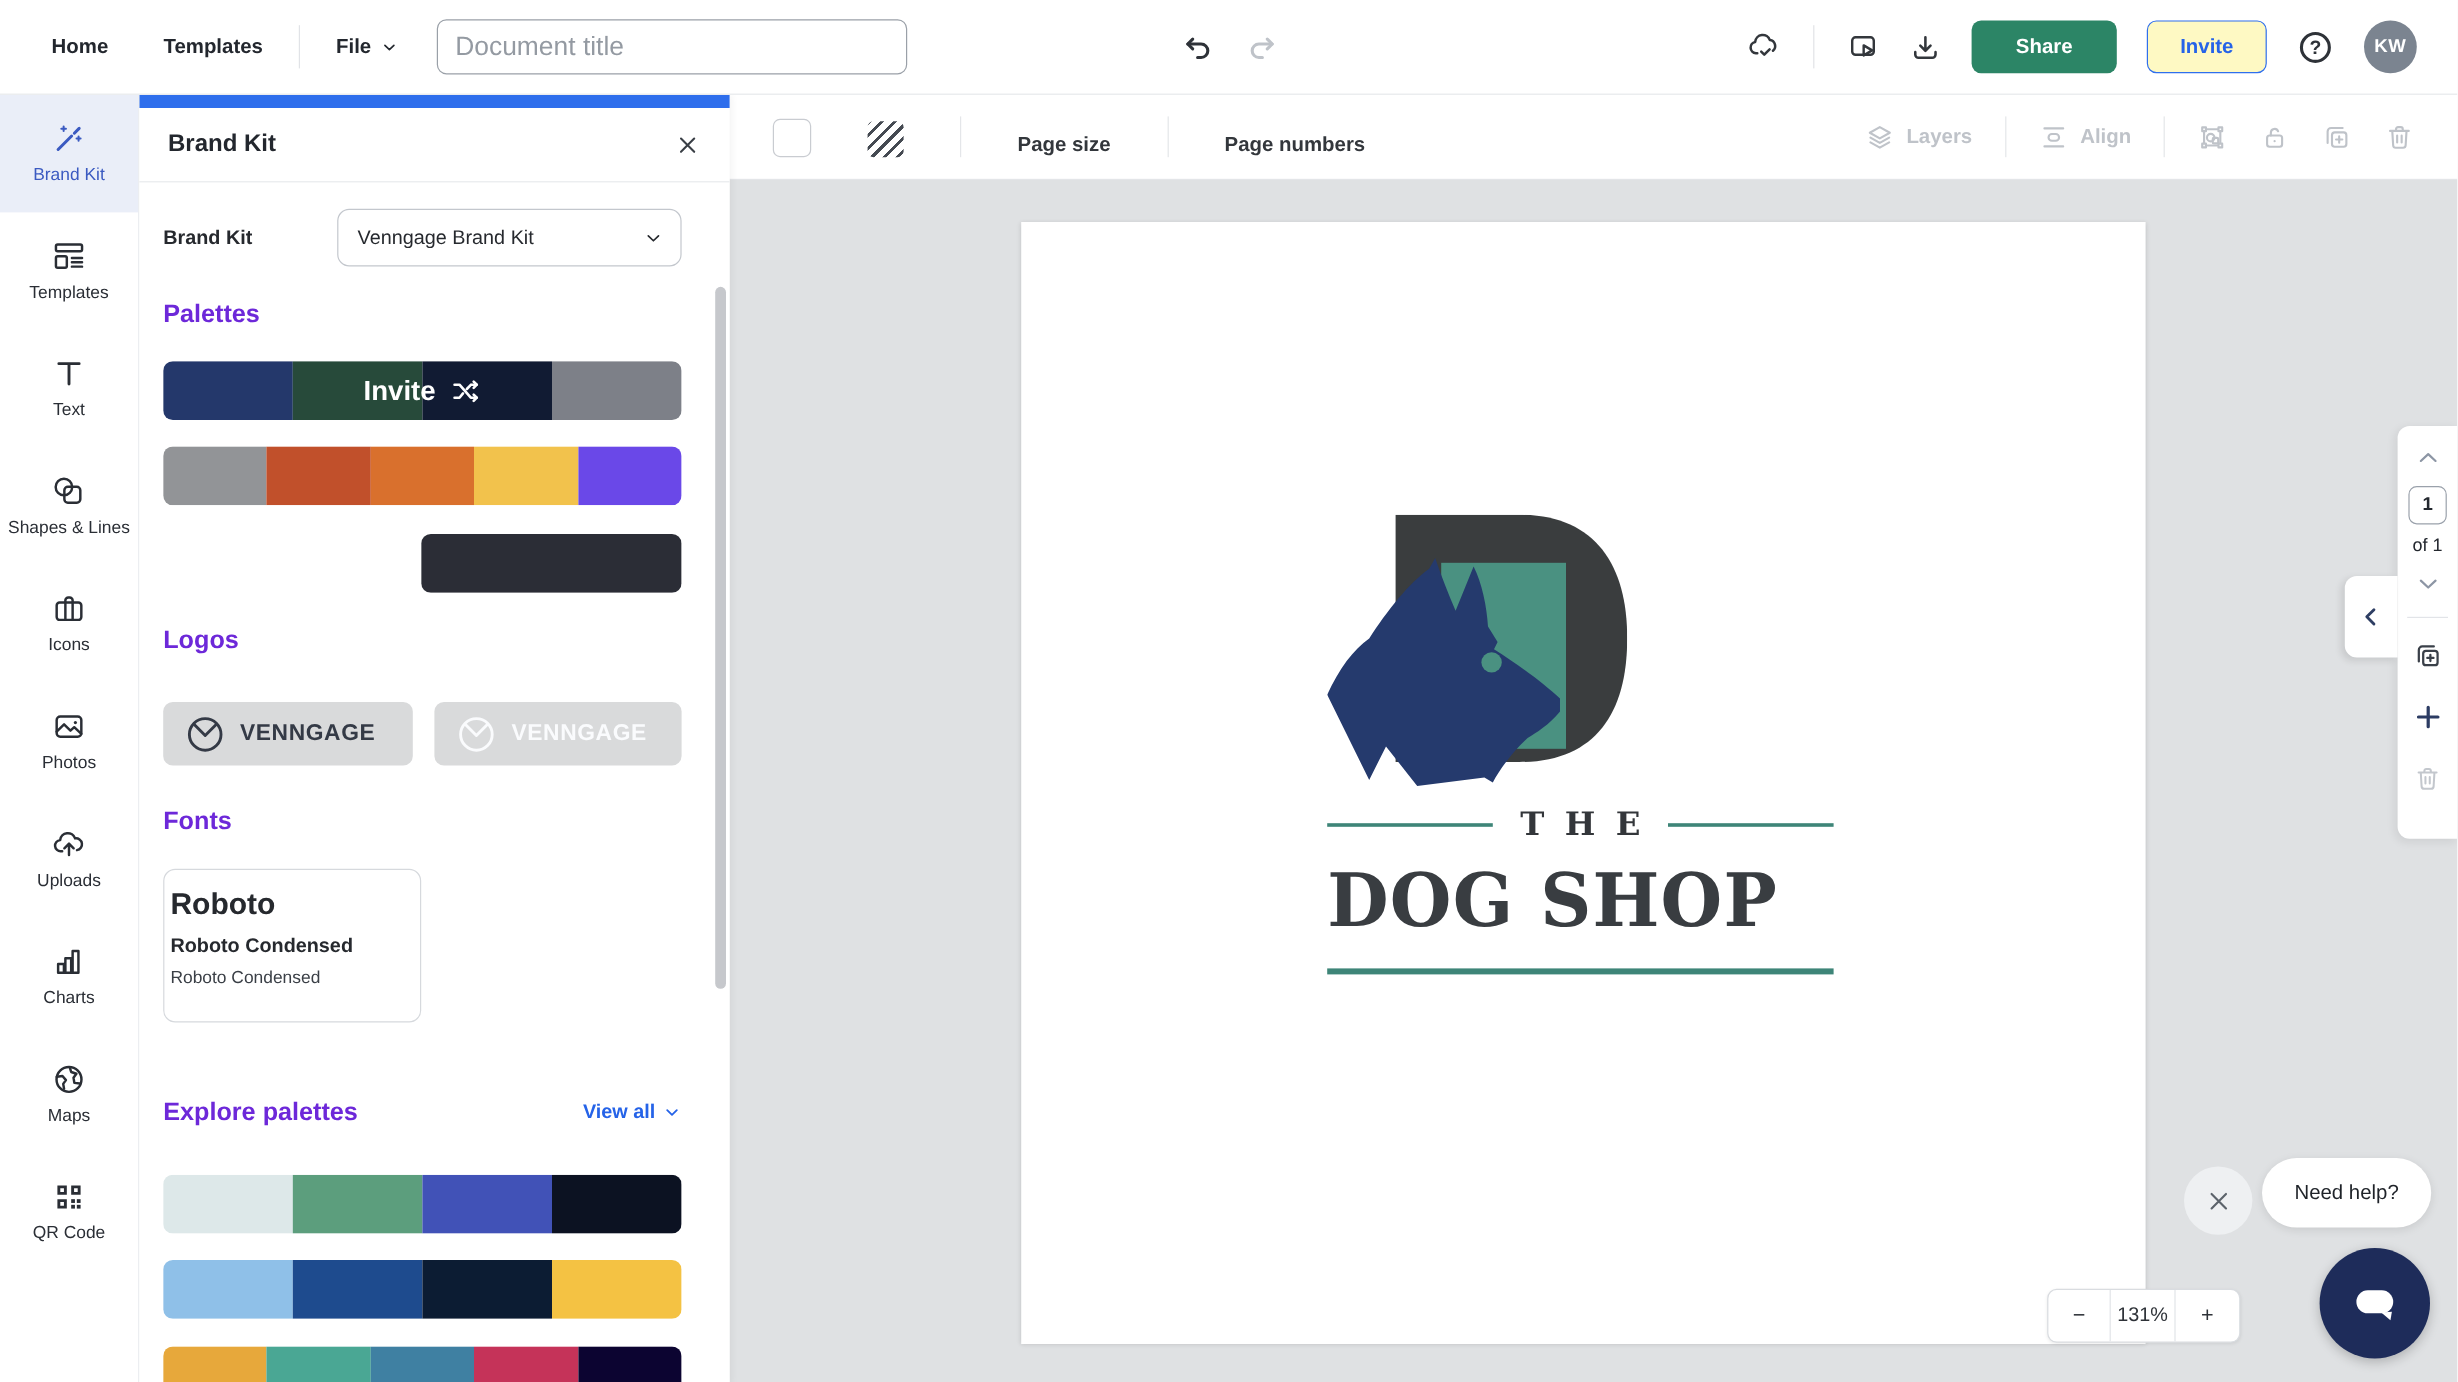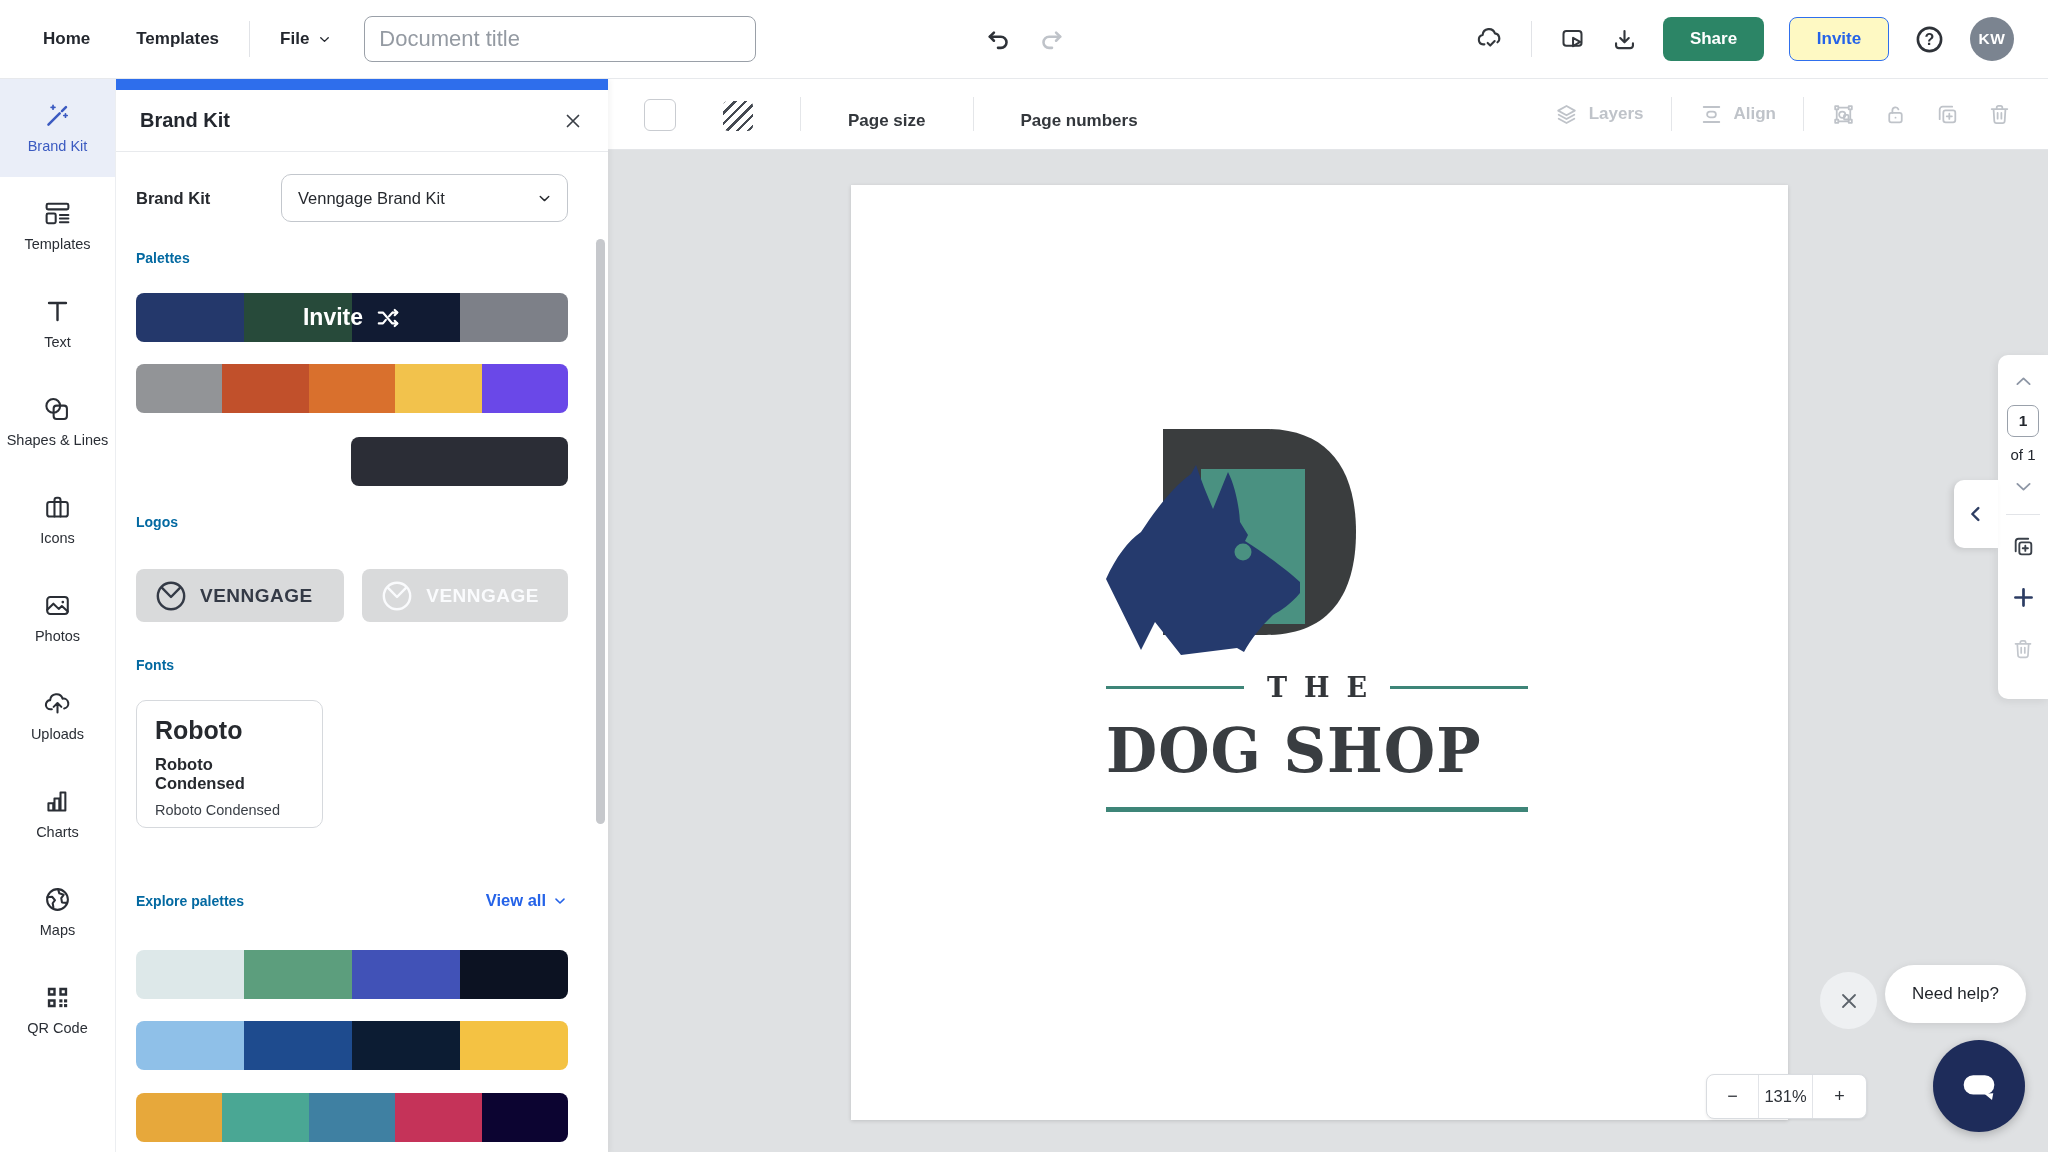--- a/index.html
+++ b/index.html
@@ -14,21 +14,21 @@
   .nav-link + .nav-link{margin-left:46px}
   .vdiv-nav{width:1px;height:36px;background:#e1e3e7;margin:0 30px}
   .file-btn{display:flex;align-items:center;gap:8px;font-size:17px;font-weight:600}
   .doc-input{margin-left:32px;width:362px;height:44px;border:1px solid #9aa0a8;border-radius:8px;
              padding:0 14px;font-size:22px;font-family:inherit;color:#23272e;outline:none}
   .doc-input::placeholder{color:#949aa2}
   .undo-redo{display:flex;align-items:center;gap:26px;margin-left:228px}
   .icon-btn{display:flex;align-items:center;justify-content:center;cursor:pointer;background:none;border:none;padding:0}
   .nav-right{margin-left:auto;display:flex;align-items:center;gap:25px}
   .c-dark{color:#2e3238}.c-gray{color:#bfc3c9}.c-icon{color:#33373c}
-  .btn-share{width:101px;height:44px;border:none;border-radius:8px;background:#2c8566;color:#fff;
+  .btn-share{width:121px;height:44px;border:none;border-radius:8px;background:#2c8566;color:#fff;
              font-size:17px;font-weight:600;font-family:inherit;cursor:pointer}
   .btn-invite{width:100px;height:44px;border:1.5px solid #2f6fed;border-radius:8px;background:#fef9c3;
               color:#2563e8;font-size:17px;font-weight:600;font-family:inherit;cursor:pointer}
   .avatar{width:44px;height:44px;border-radius:50%;background:#7b8490;color:#fff;display:flex;
           align-items:center;justify-content:center;font-size:15.5px;font-weight:600;letter-spacing:.5px}
 
   
   .body{display:flex;height:1074px}
 
   
@@ -46,35 +46,35 @@
   .panel-head{height:61px;display:flex;align-items:center;justify-content:space-between;
               padding:0 24px;border-bottom:1px solid #e8eaed}
   .panel-title{font-size:20px;font-weight:700;color:#23272e}
   .panel-close{color:#3a3f46}
   .panel-body{flex:1;padding:22px 40px 0 20px;overflow:hidden;position:relative}
   .kit-row{display:flex;align-items:center;justify-content:space-between}
   .kit-label{font-size:16.5px;font-weight:600;color:#26292e}
   .kit-select{width:255px;height:46px;border:1px solid #c3c7cd;border-radius:10px;background:#fff;
               display:flex;align-items:center;justify-content:space-between;padding:0 14px 0 16px;
               font-size:16.5px;color:#26292e;cursor:pointer}
-  .sec-head{font-size:14px;font-weight:700;color:#0369a1}
+  .sec-head{font-size:21px;font-weight:700;color:#6d28d9}
   .pal-wrap{position:relative;width:432px}
   .pal-row{display:flex;height:49px;border-radius:8px;overflow:hidden;width:432px;cursor:pointer}
   .pal-row.partial{width:217px;margin-left:215px}
   .pal-seg{flex:1}
   .shuffle-overlay{position:absolute;inset:0;display:flex;align-items:center;justify-content:center;
                    gap:12px;color:#fff;font-size:23px;font-weight:600;cursor:pointer}
   .logo-row{display:flex;gap:18px}
   .logo-chip{height:53px;border-radius:8px;background:#d9dadb;display:flex;align-items:center;
              gap:12px;padding:0 18px;cursor:pointer}
   .logo-chip .mark{width:34px;height:34px}
   .logo-chip .wordmark{font-size:19px;font-weight:600;letter-spacing:.5px}
   .chip-dark{color:#343a46}
   .chip-light{color:#fafbfd}
-  .font-card{width:187px;height:128px;border:1px solid #d6d9dd;border-radius:10px;padding:15px 18px;
+  .font-card{width:215px;height:128px;border:1px solid #d6d9dd;border-radius:10px;padding:15px 5px;
              box-sizing:border-box;cursor:pointer}
   .font-primary{font-size:25px;font-weight:700;color:#26292e}
   .font-secondary{font-size:16.5px;font-weight:700;color:#26292e;margin-top:10px}
   .font-body{font-size:14.5px;color:#3a3f46;margin-top:9px}
   .explore-row{display:flex;align-items:center;justify-content:space-between}
   .view-all{display:flex;align-items:center;gap:6px;color:#2563e8;font-size:16.5px;font-weight:600;cursor:pointer}
   .scroll-thumb{position:absolute;top:87px;right:3px;width:9px;height:585px;border-radius:5px;background:#c6c8cc;cursor:pointer}
   .mt27{margin-top:27px}.mt22{margin-top:22px}.mt24{margin-top:24px}.mt28{margin-top:28px}
   .mt25{margin-top:39px}.mt35{margin-top:35px}.mt63{margin-top:63px}.mt40{margin-top:40px}.mt23{margin-top:23px}
 

